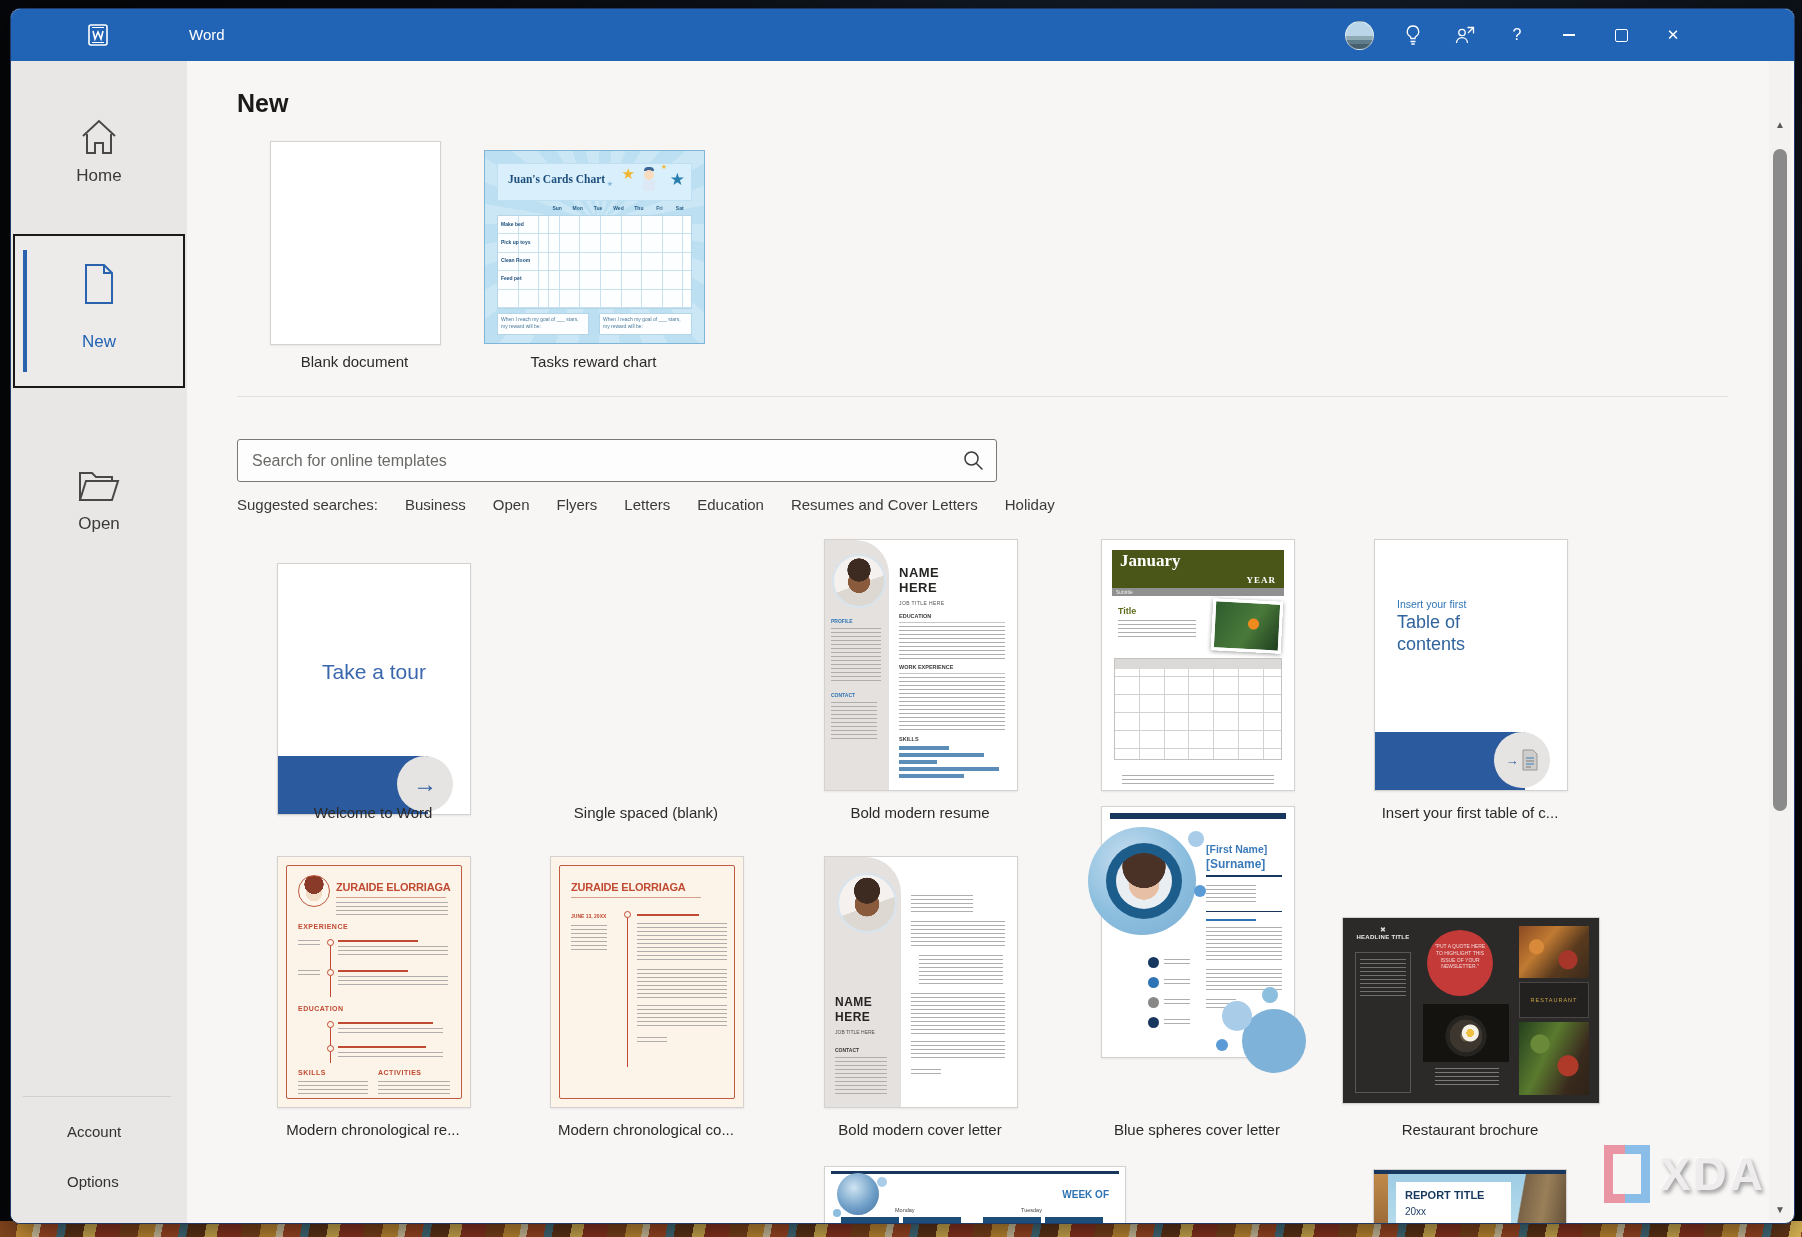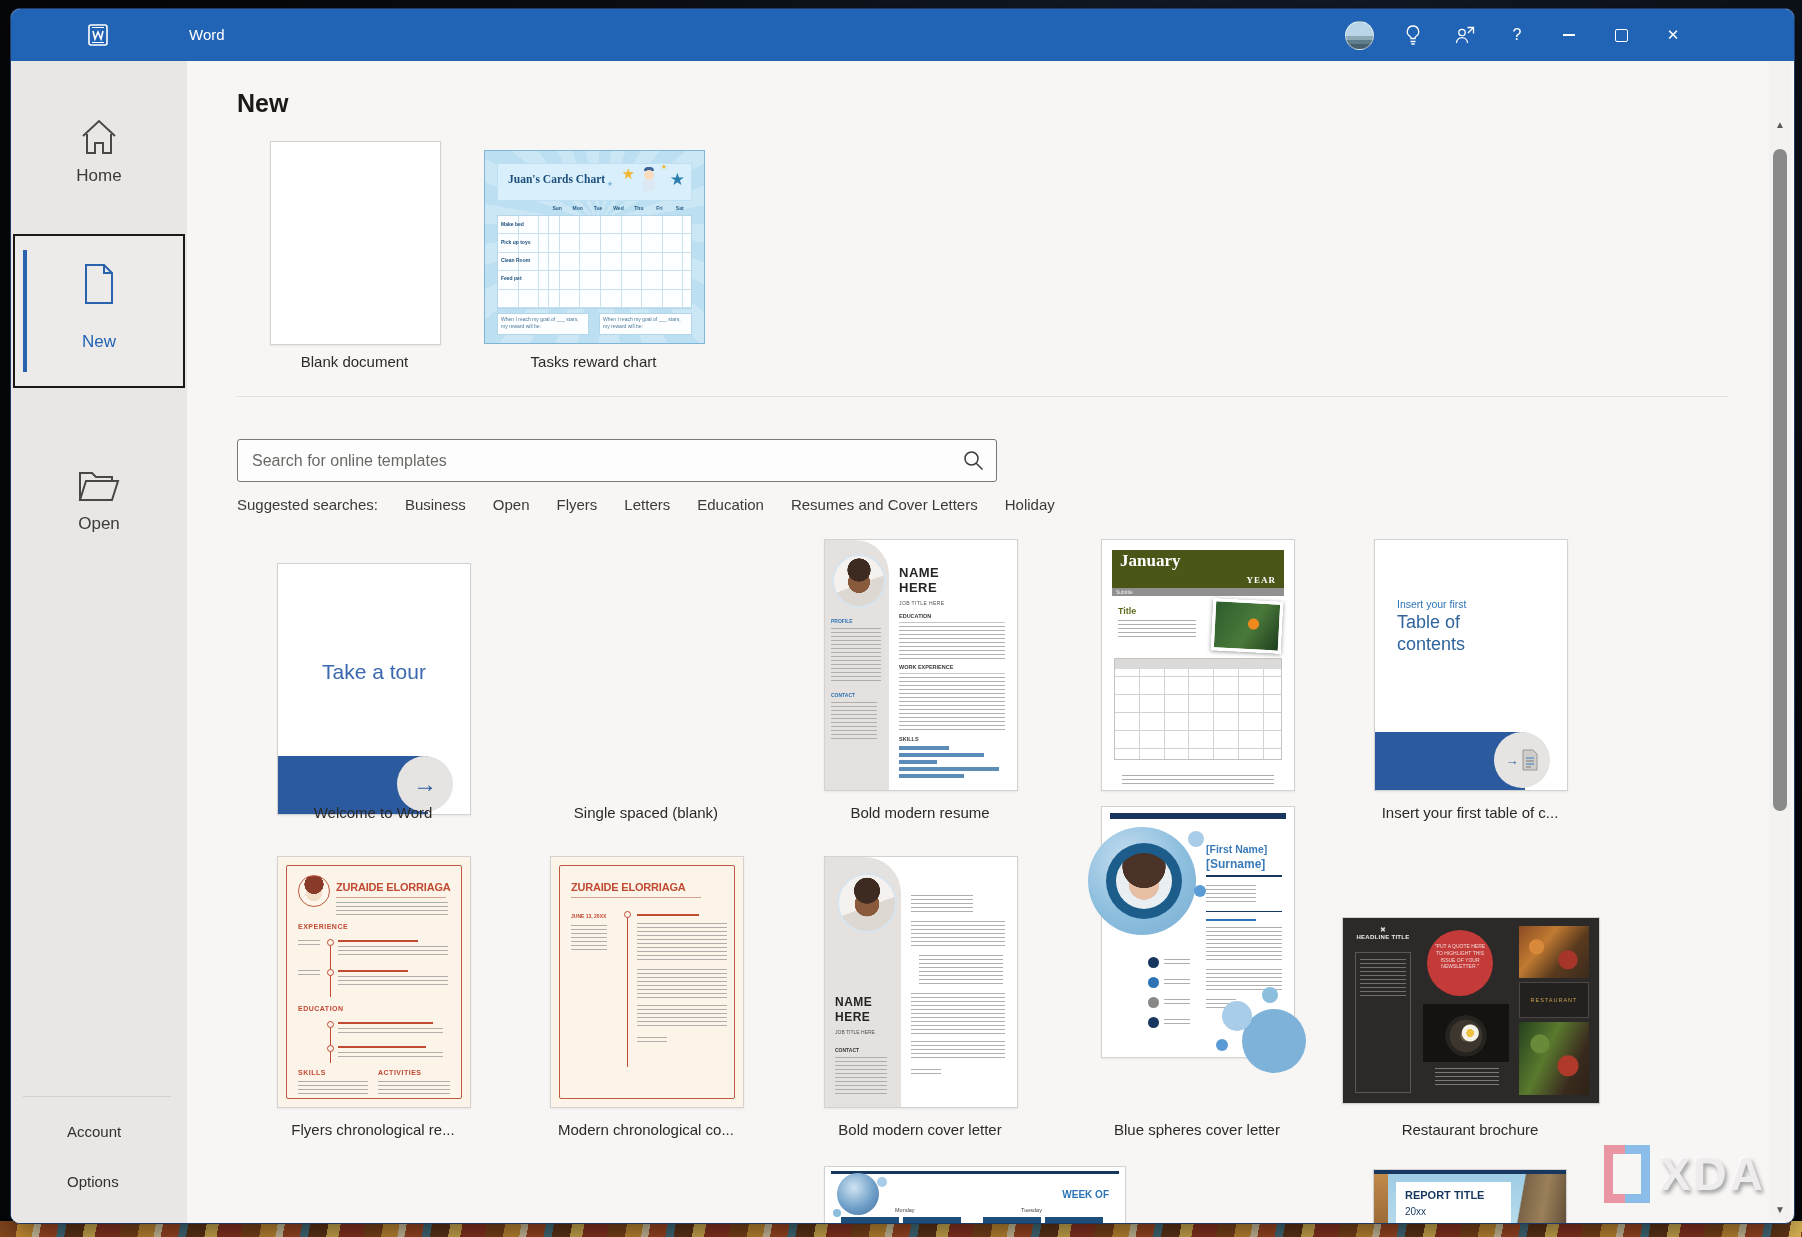--- a/index.html
+++ b/index.html
@@ -304,21 +304,21 @@
     <div class="a dot" style="left:49px;top:188px;width:5px;height:5px;border:1px solid #c04a32;background:#fcf4e9;"></div>
     <div class="a redbar" style="left:60px;top:165px;width:95px;height:2px;"></div>
     <div class="a ln" style="left:60px;top:171px;width:105px;height:8px;"></div>
     <div class="a redbar" style="left:60px;top:189px;width:88px;height:2px;"></div>
     <div class="a ln" style="left:60px;top:195px;width:105px;height:8px;"></div>
     <div class="a" style="left:20px;top:212px;font-size:7px;font-weight:700;color:#c04a32;letter-spacing:.5px;">SKILLS</div>
     <div class="a" style="left:100px;top:212px;font-size:7px;font-weight:700;color:#c04a32;letter-spacing:.5px;">ACTIVITIES</div>
     <div class="a ln" style="left:20px;top:224px;width:70px;height:16px;"></div>
     <div class="a ln" style="left:100px;top:224px;width:72px;height:16px;"></div>
   </div>
-  <div class="a tile-label" style="left:266px;top:1112px;width:192px;">Flyers chronological re...</div>
+  <div class="a tile-label" style="left:266px;top:1112px;width:192px;">Modern chronological re...</div>
 
   <div class="a card" style="left:539px;top:847px;width:192px;height:250px;background:#fcf4e9;">
     <div class="a" style="left:8px;right:8px;top:8px;bottom:8px;border:1px solid #c05a40;border-radius:2px;"></div>
     <div class="a" style="left:20px;top:24px;font-size:11px;font-weight:700;color:#c04a32;letter-spacing:-.2px;white-space:nowrap;">ZURAIDE ELORRIAGA</div>
     <div class="a thin" style="left:20px;top:40px;width:130px;background:#d8a08e;"></div>
     <div class="a" style="left:20px;top:56px;font-size:5px;font-weight:700;color:#c04a32;">JUNE 13, 20XX</div>
     <div class="a ln" style="left:20px;top:68px;width:36px;height:28px;"></div>
     <div class="a" style="left:76px;top:60px;width:1px;height:150px;background:#c04a32;"></div>
     <div class="a dot" style="left:73px;top:54px;width:5px;height:5px;border:1px solid #c04a32;background:#fcf4e9;"></div>
     <div class="a redbar" style="left:86px;top:57px;width:62px;height:2px;"></div>

